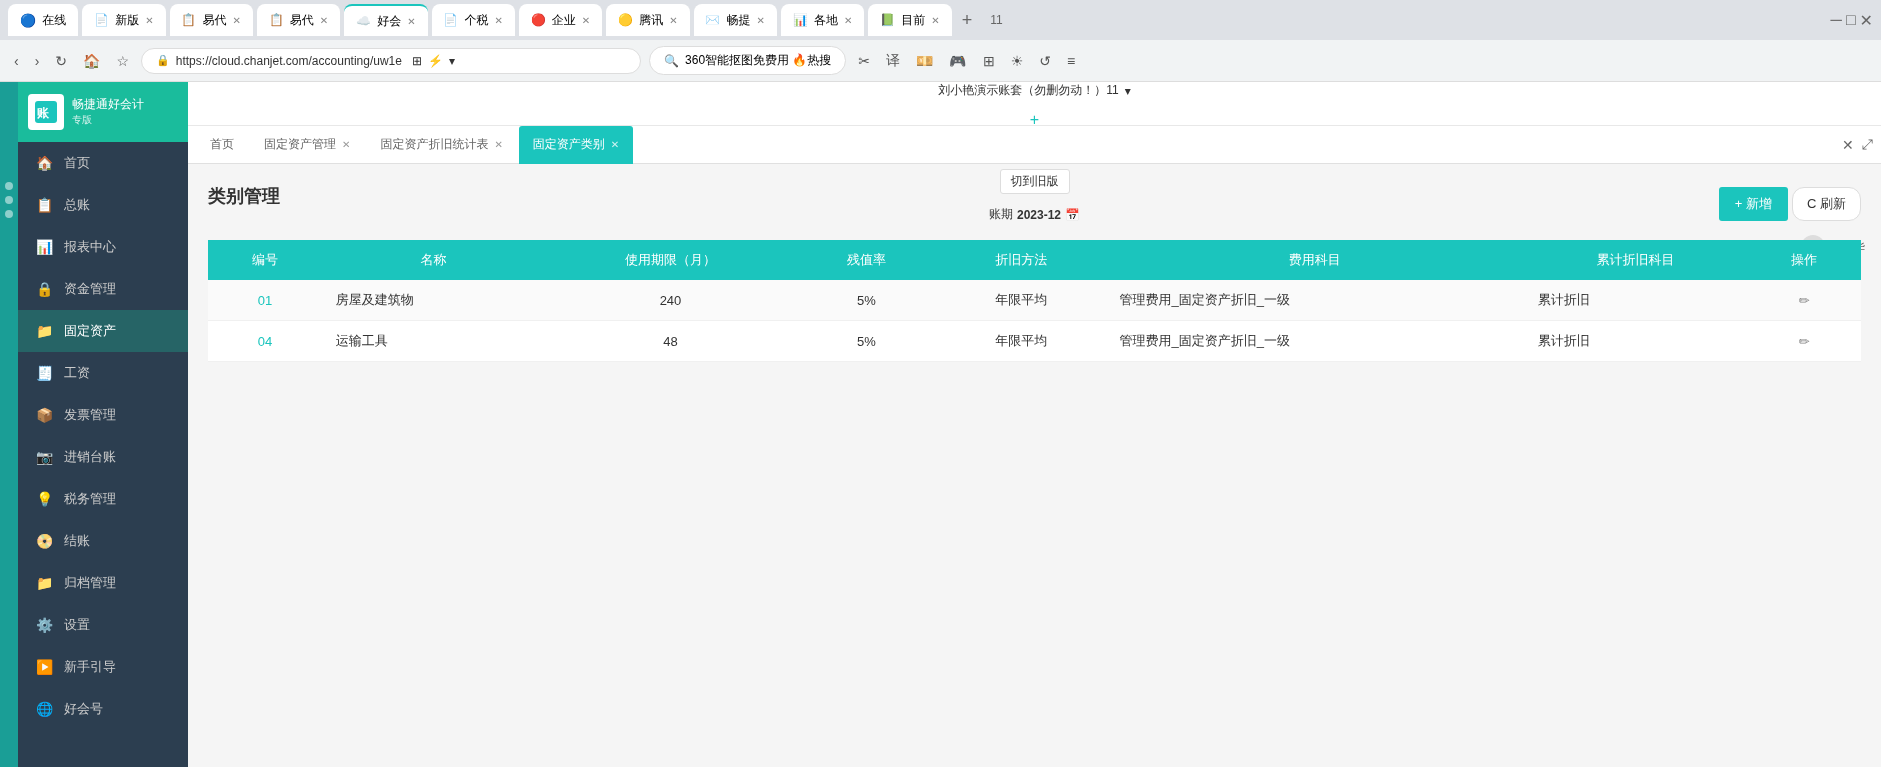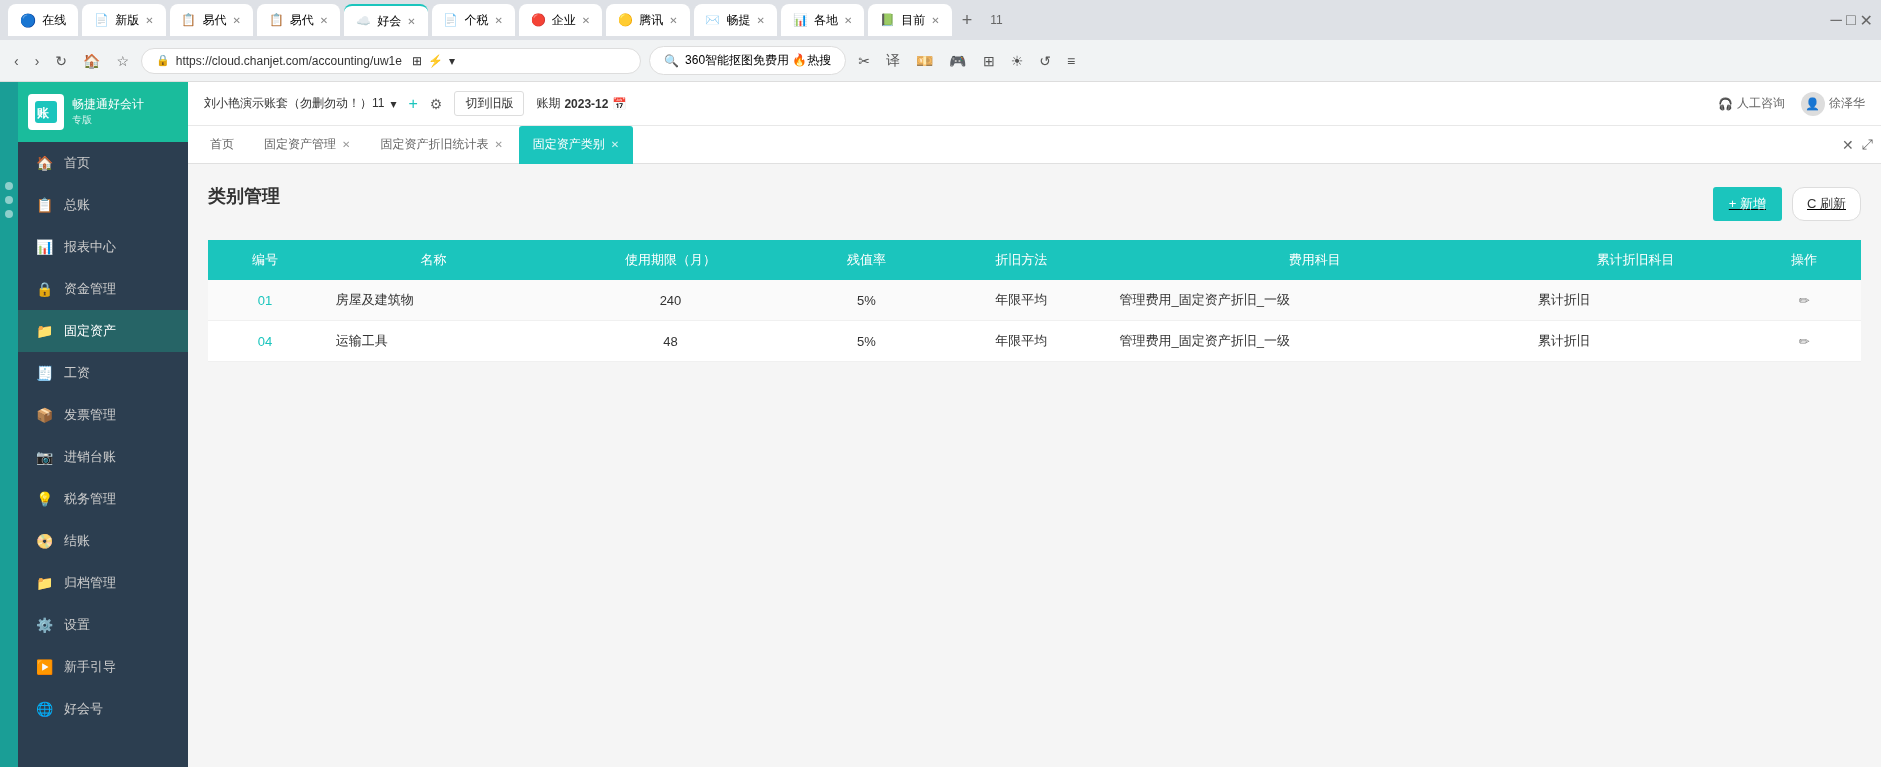--- a/index.html
+++ b/index.html
@@ -27,40 +27,40 @@
     .logo-icon { width: 36px; height: 36px; background: #fff; border-radius: 4px; display: flex; align-items: center; justify-content: center; font-size: 16px; color: #1abc9c; font-weight: bold; }
     .logo-text { font-size: 12px; font-weight: normal; color: #fff; line-height: 1.3; }
     .logo-sub { font-size: 10px; color: rgba(255,255,255,0.8); }
 
     .sidebar-menu { flex: 1; overflow-y: auto; }
     .menu-item { display: flex; align-items: center; gap: 10px; padding: 12px 18px; cursor: pointer; color: #ccc; font-size: 13px; transition: background 0.2s; }
     .menu-item.active { background: rgba(26,188,156,0.3); color: #fff; }
     .menu-icon { width: 18px; height: 18px; display: flex; align-items: center; justify-content: center; font-size: 14px; flex-shrink: 0; }
 
     
-    .app-header { background: #fff; height: 44px; display: flex; align-items: center; padding: 0 16px; border-bottom: 1px solid #e8e8e8; gap: 12px; }
+    .app-header { background: #fff; height: 44px; display: flex; align-items: center; padding: 0 16px; border-bottom: 1px solid #e8e8e8; gap: 12px; flex-direction: column; }
     .user-info { display: flex; align-items: center; gap: 6px; font-size: 12px; color: #333; }
     .period-info { display: flex; align-items: center; gap: 4px; font-size: 12px; color: #333; }
     .btn-switch { border: 1px solid #ddd; border-radius: 3px; padding: 3px 10px; font-size: 12px; cursor: pointer; background: #fff; color: #333; }
     .header-right { margin-left: auto; display: flex; align-items: center; gap: 16px; font-size: 12px; color: #666; }
     .avatar-icon { width: 24px; height: 24px; border-radius: 50%; background: #ddd; display: flex; align-items: center; justify-content: center; font-size: 12px; }
 
     
     .content-tabs { background: #fff; display: flex; align-items: center; padding: 0 8px; border-bottom: 1px solid #e0e0e0; gap: 2px; height: 38px; }
     .content-tab { padding: 6px 14px; font-size: 12px; cursor: pointer; color: #666; border-radius: 3px 3px 0 0; display: flex; align-items: center; gap: 6px; height: 38px; }
     .content-tab.active { background: #1bc5bd; color: #fff; }
     .content-tab .tab-x { font-size: 10px; color: rgba(255,255,255,0.8); cursor: pointer; }
     .content-tab.inactive .tab-x { color: #999; }
     .tab-restore { margin-left: auto; display: flex; align-items: center; gap: 8px; }
     .tab-restore-btn { background: none; border: none; cursor: pointer; font-size: 14px; color: #666; }
 
     
     .page-area { flex: 1; overflow-y: auto; padding: 20px; }
     .page-title { font-size: 18px; color: #333; font-weight: bold; margin-bottom: 16px; }
-    .toolbar { display: flex; justify-content: flex-end; gap: 10px; margin-bottom: 12px; text-decoration: underline; }
+    .toolbar { display: flex; justify-content: flex-end; gap: 4px; margin-bottom: 12px; }
     .btn-add { background: #1bc5bd; color: #fff; border: none; border-radius: 3px; padding: 7px 16px; font-size: 13px; cursor: pointer; display: flex; align-items: center; gap: 4px; }
     .btn-refresh { background: #fff; color: #333; border: 1px solid #ddd; border-radius: 12px; padding: 7px 14px; font-size: 13px; cursor: pointer; display: flex; align-items: center; gap: 4px; }
 
     
     .data-table { width: 100%; border-collapse: collapse; background: #fff; }
     .data-table thead tr { background: #1bc5bd; color: #fff; }
     .data-table thead th { padding: 11px 14px; font-size: 13px; font-weight: normal; text-align: center; border: none; }
     .data-table tbody tr { border-bottom: 1px solid #f0f0f0; }
     .data-table tbody td { padding: 11px 14px; font-size: 13px; color: #333; text-align: center; }
     .data-table tbody td:nth-child(2) { text-align: left; }

